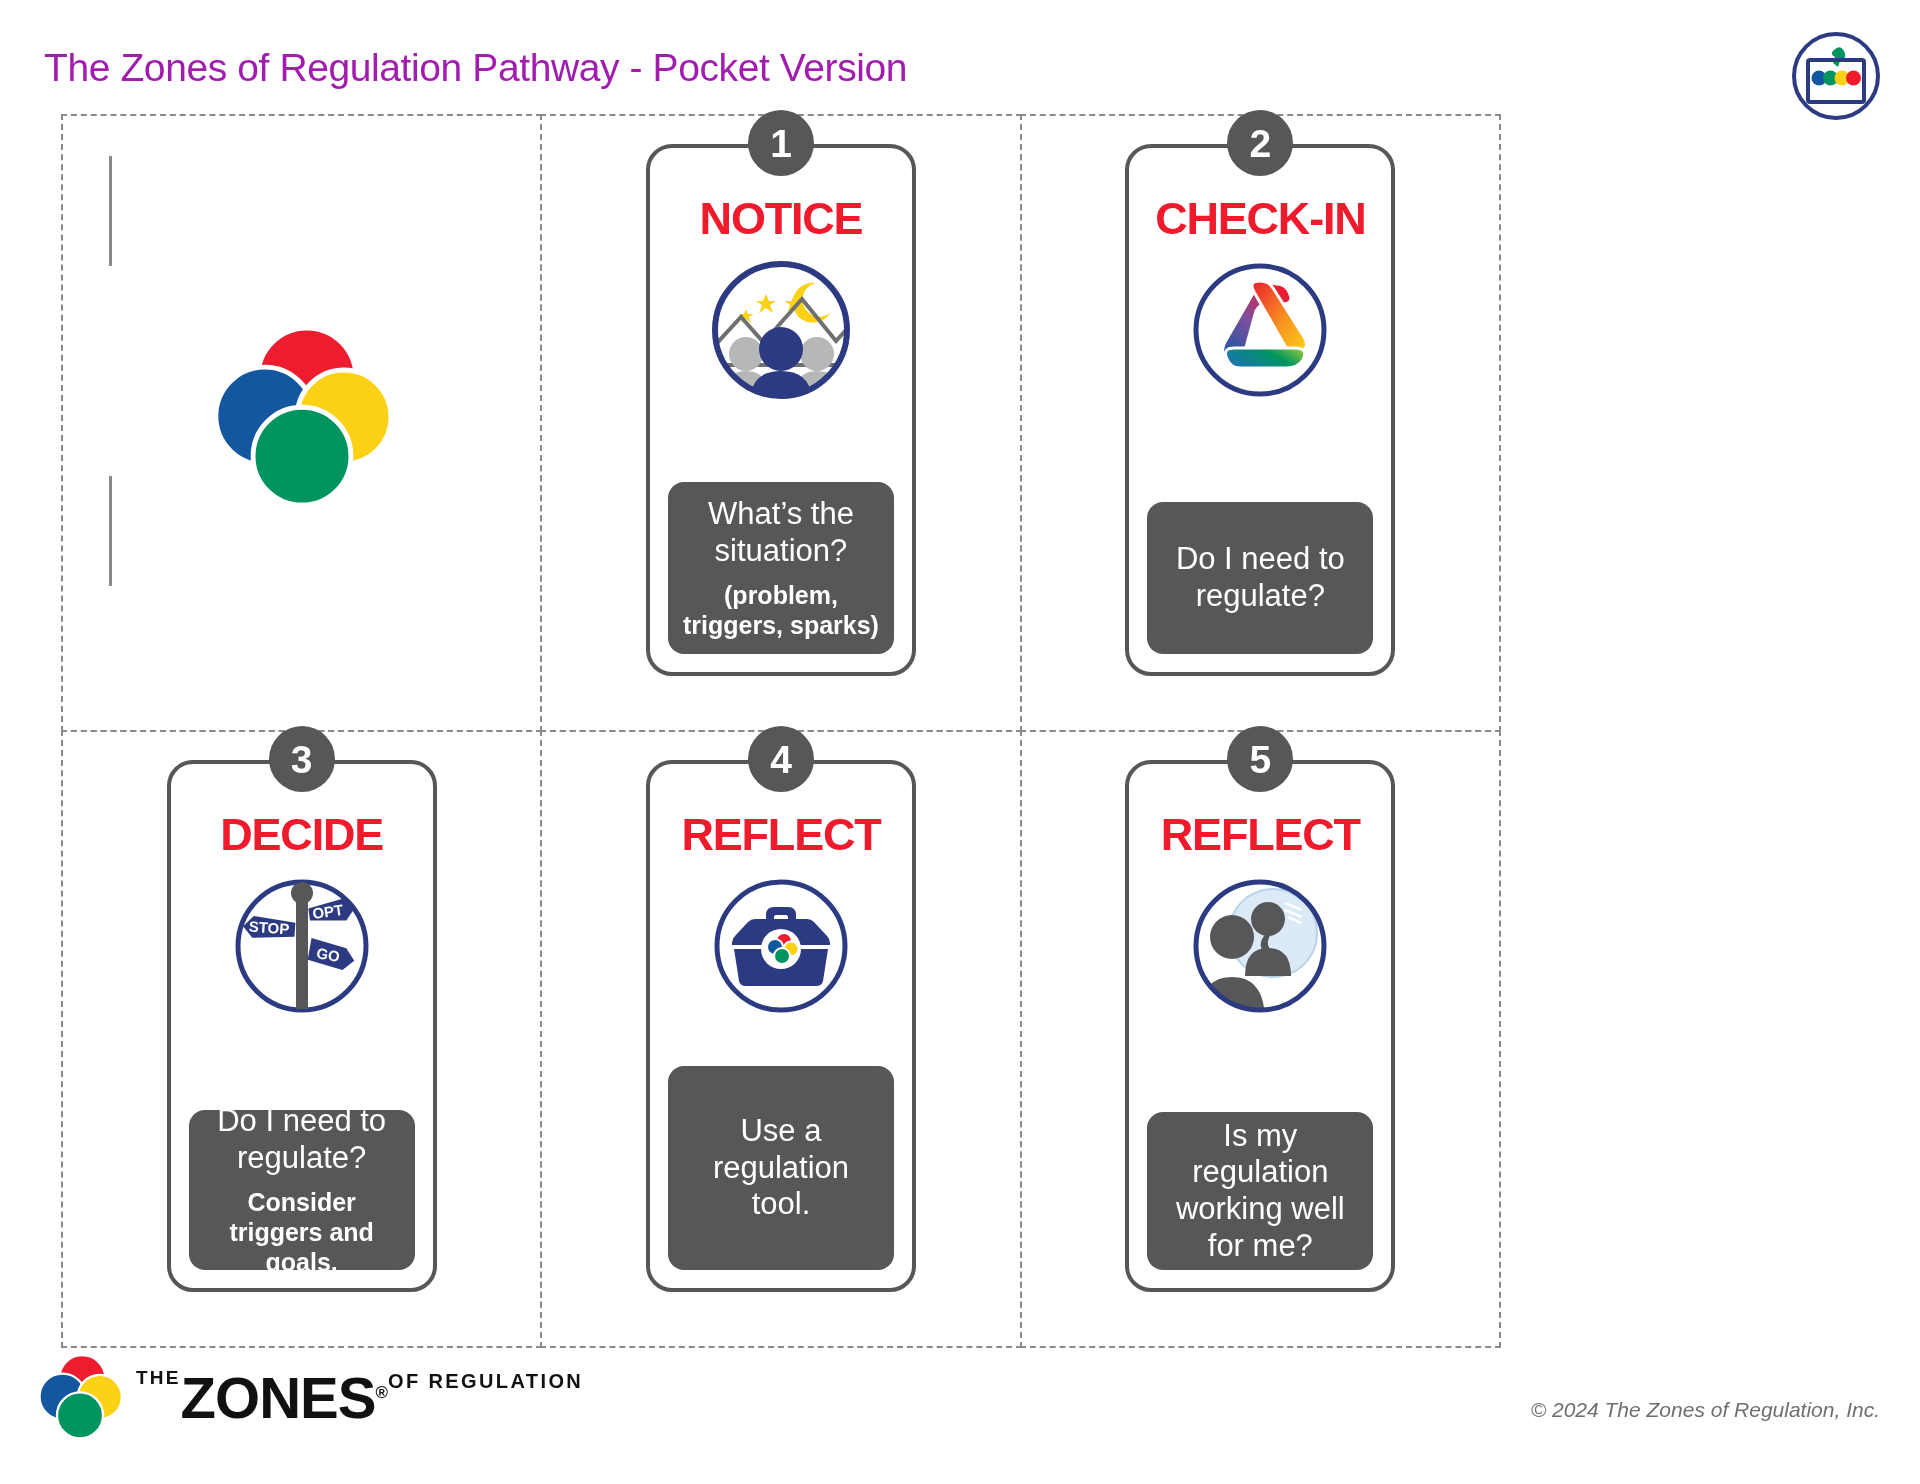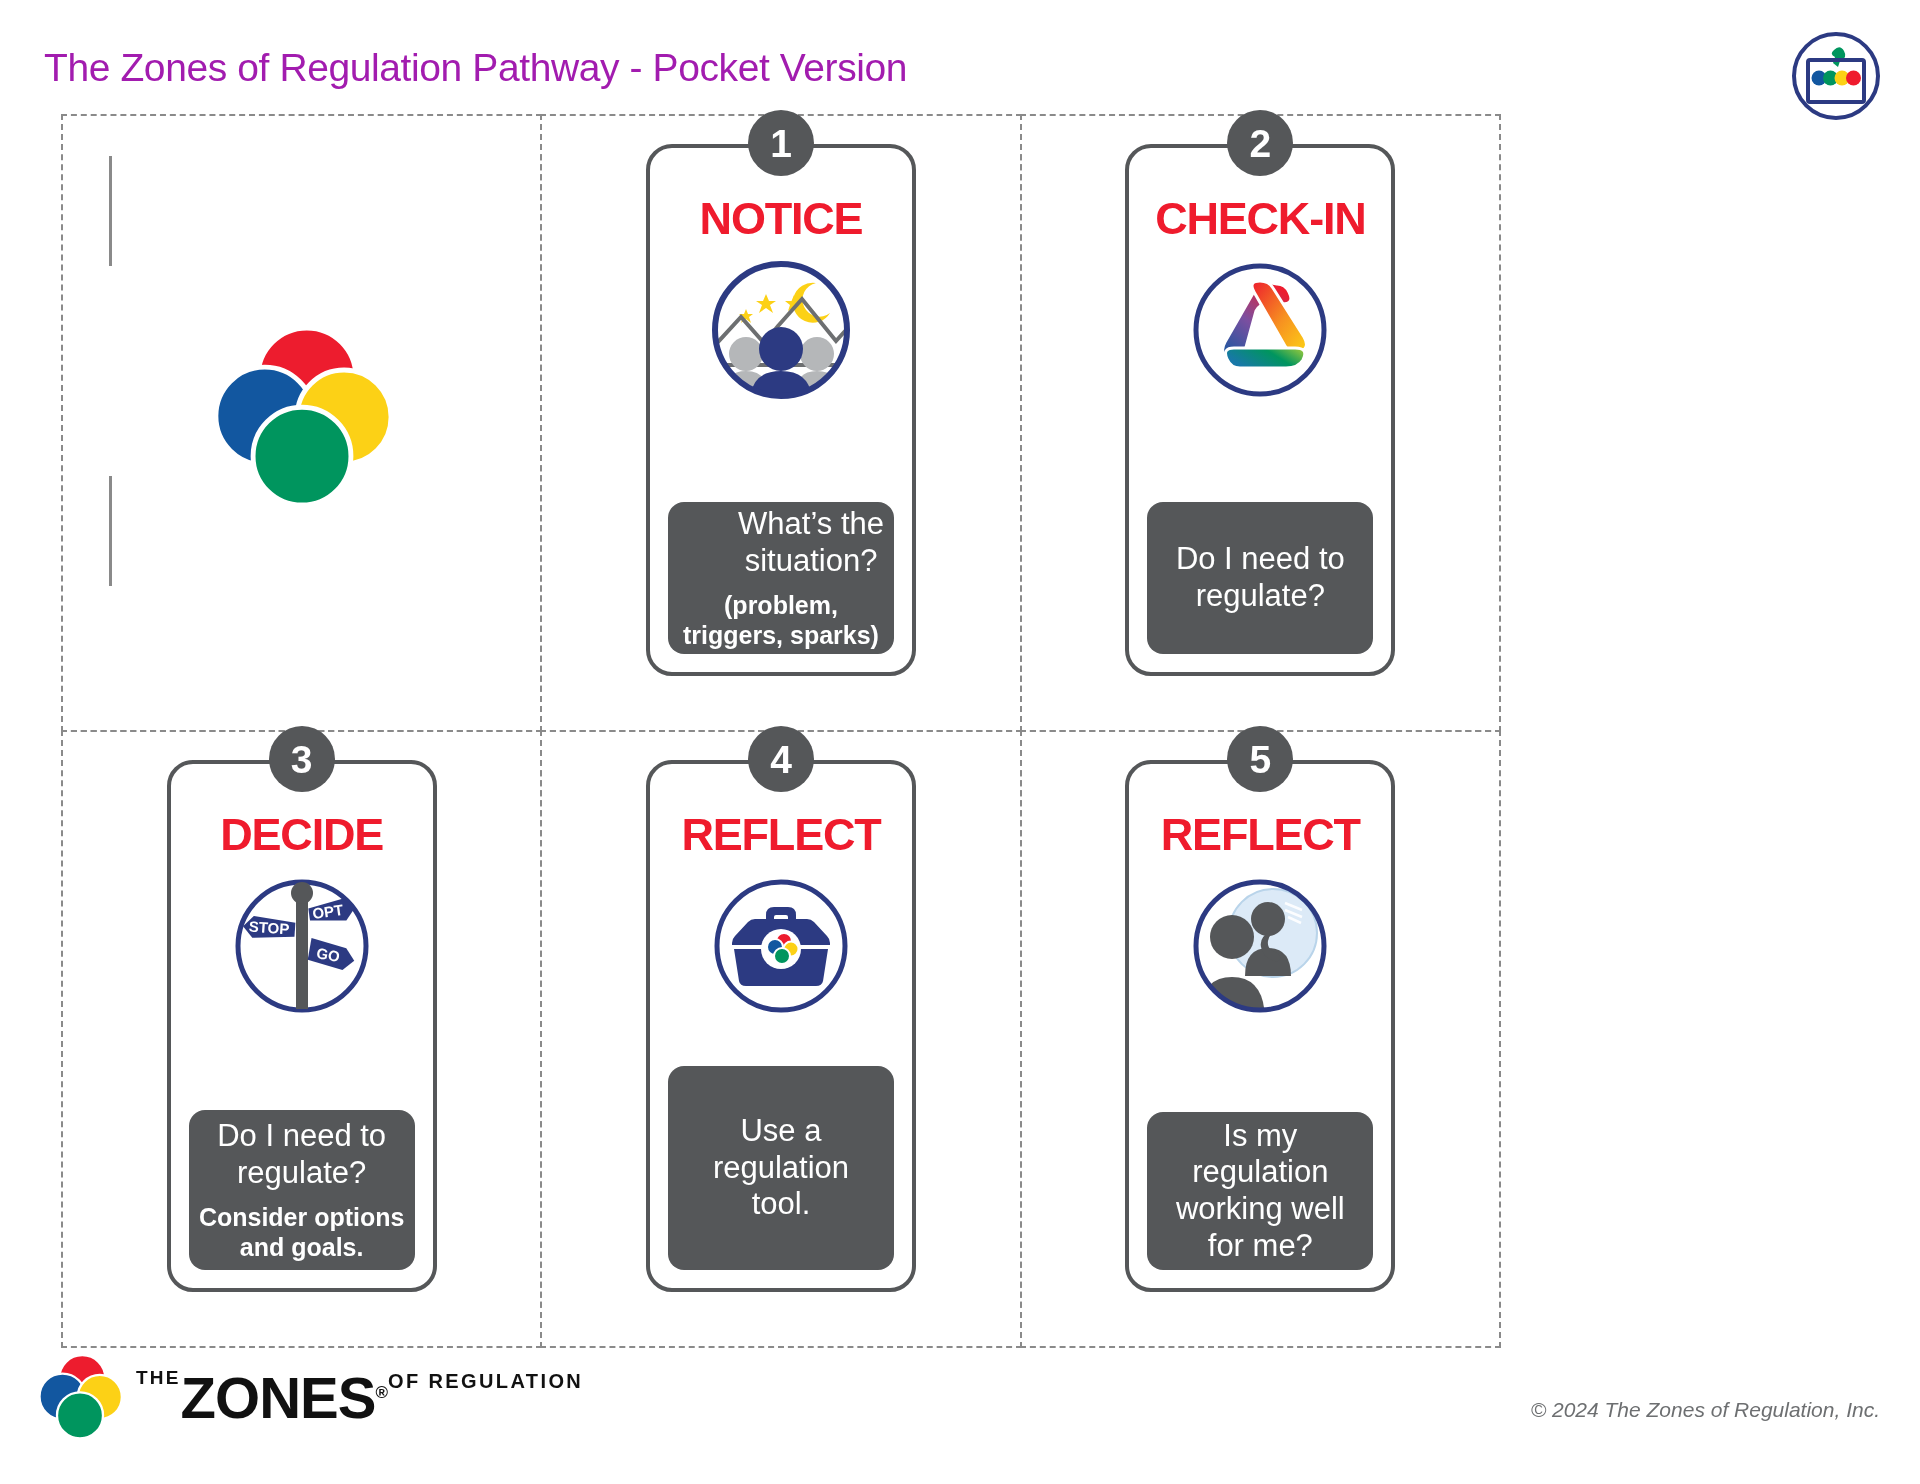--- a/index.html
+++ b/index.html
@@ -136,21 +136,21 @@
     font-size: 31px;
     line-height: 1.18;
   }
   .tb-sub {
     font-size: 25px;
     line-height: 1.2;
     margin-top: 10px;
     font-weight: bold;
   }
   
-  .tb-h1 { height: 152px; align-items: flex-end; }
+  .tb-h1 { height: 172px; }
   .tb-h2 { height: 152px; }
   .tb-h3 { height: 160px; }
   .tb-h4 { height: 204px; }
   .tb-h5 { height: 158px; align-items: center; }
 
   
   #footer-logo {
     position: absolute;
     left: 34px; bottom: 44px;
     display: flex;
@@ -301,21 +301,21 @@
             <polygon points="68,50 26,46 16,57 26,68 68,64" fill="#2c3a82" transform="rotate(4 42 57)"></polygon>
             <text x="42" y="62" font-family="'Liberation Sans',sans-serif" font-size="15" font-weight="bold" fill="#ffffff" text-anchor="middle" transform="rotate(4 42 58)">STOP</text>
           </g>
           <g>
             <polygon points="82,70 118,74 128,85 118,96 82,92" fill="#2c3a82" transform="rotate(10 100 83)"></polygon>
             <text x="101" y="89" font-family="'Liberation Sans',sans-serif" font-size="15" font-weight="bold" fill="#ffffff" text-anchor="middle" transform="rotate(10 101 85)">GO</text>
           </g>
         </svg>
         <div class="card-textbox tb-h3">
           <div class="tb-main">Do I need to<br>regulate?</div>
-          <div class="tb-sub">Consider options and goals.</div>
+          <div class="tb-sub">Consider triggers and goals.</div>
         </div>
       </div>
     </div>
   </div>
 
   <div class="cut-cell">
     <div class="card-wrap">
       <div class="card">
         <div class="step-badge">4</div>
         <div class="card-heading">REFLECT</div>

